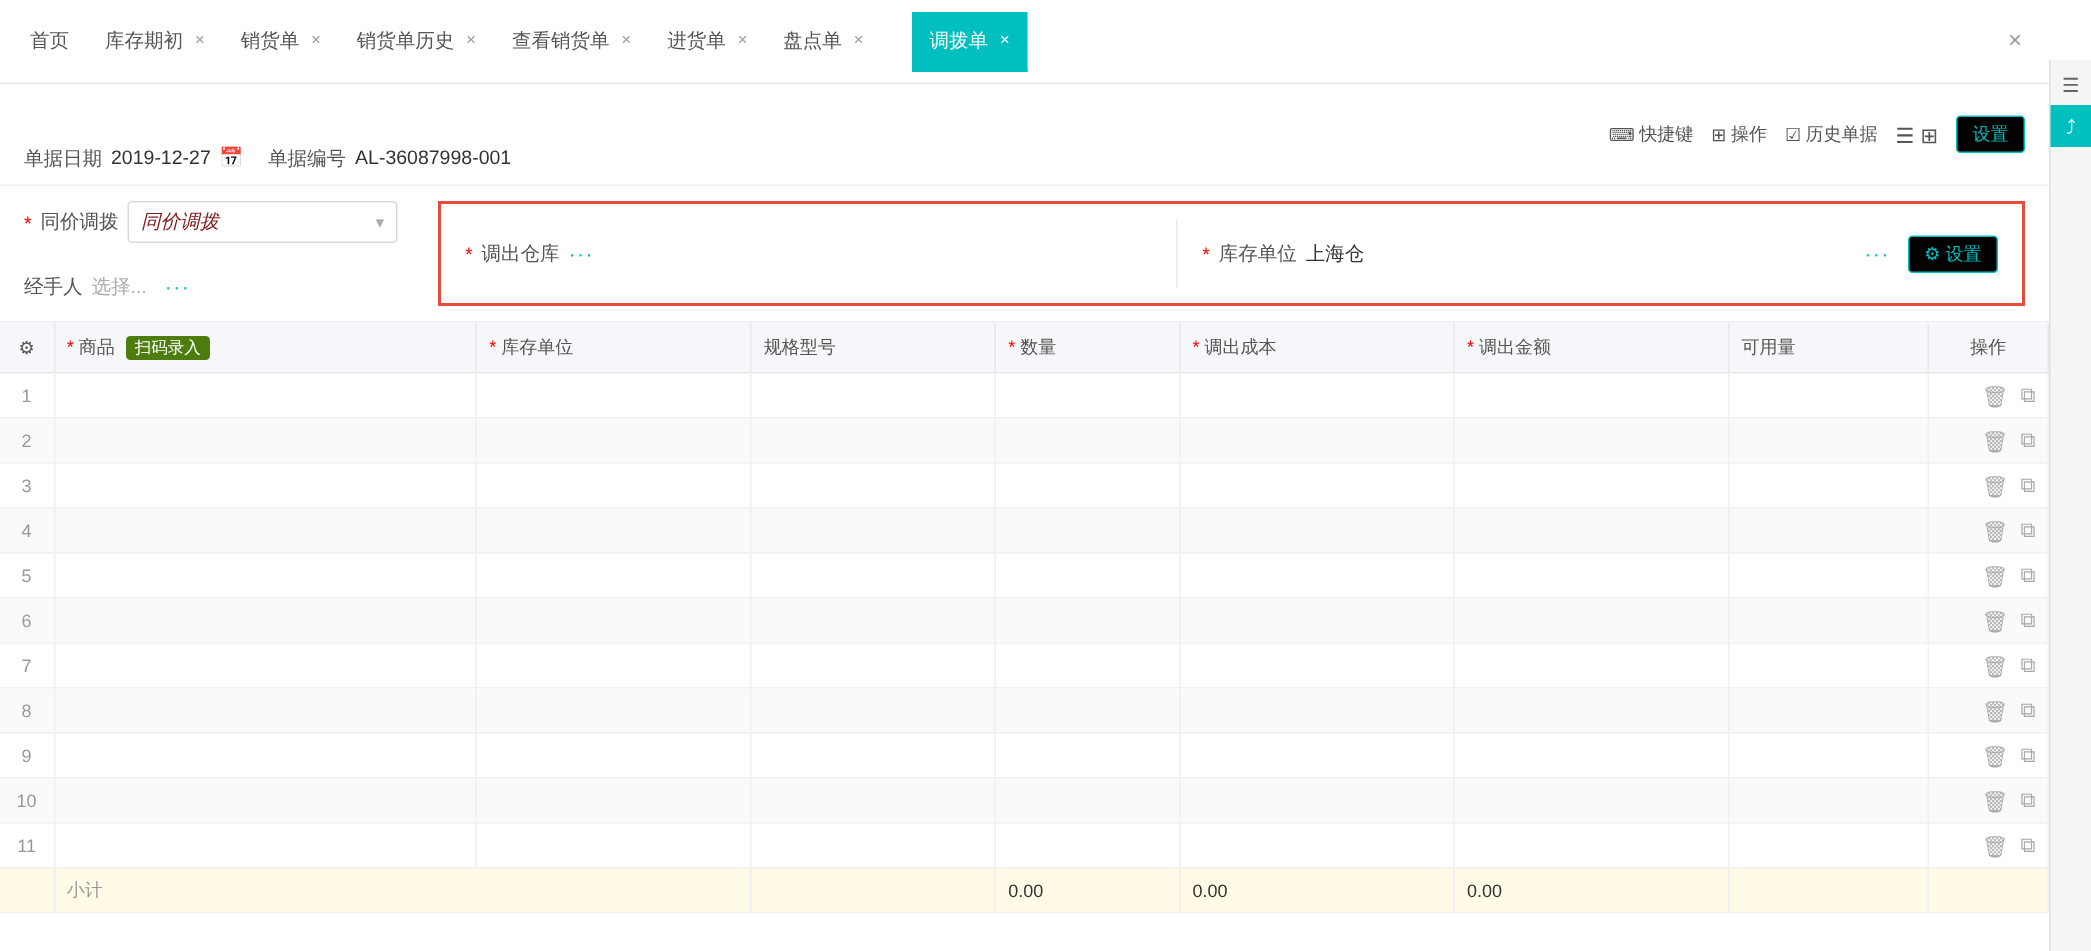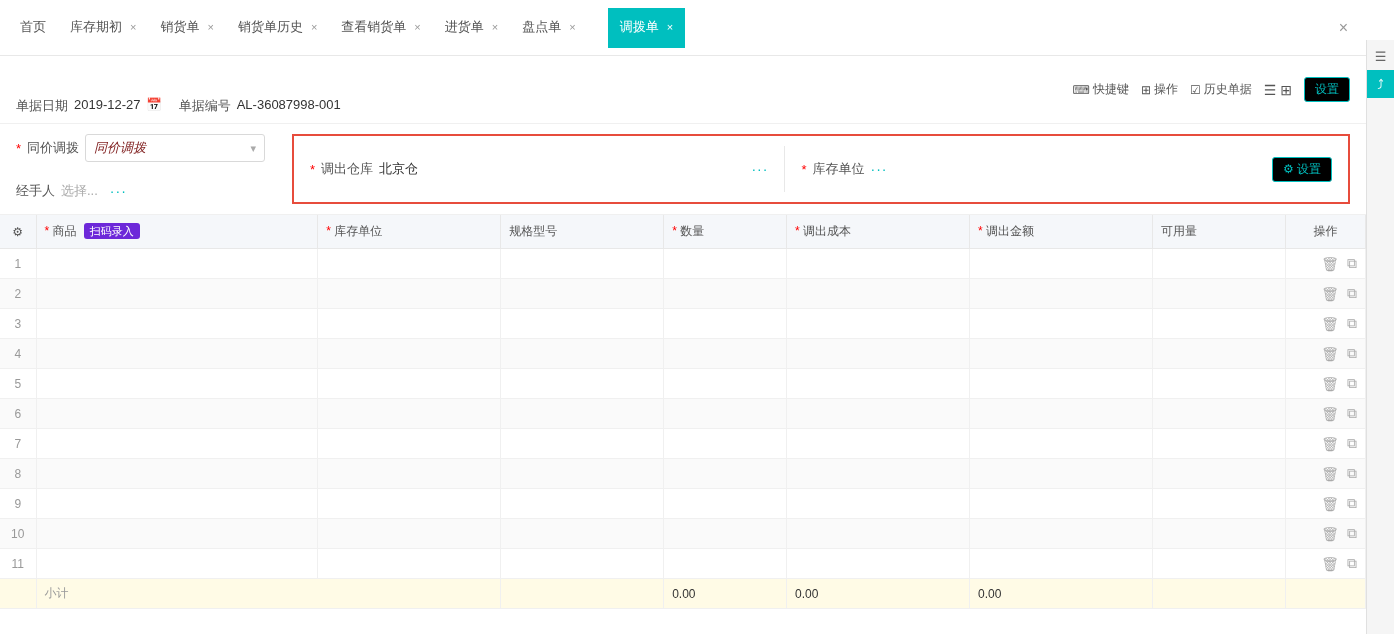--- a/index.html
+++ b/index.html
@@ -185,21 +185,21 @@
     thead th {
       padding: 8px 8px;
       text-align: left;
       color: #555;
       font-weight: normal;
       border-right: 1px solid #e8e8e8;
       white-space: nowrap;
     }
     thead th .req { color: red; }
     thead th .scan-btn {
-      background: #6d28d9;
+      background: #4d7c0f;
       color: #fff;
       border-radius: 3px;
       padding: 2px 6px;
       font-size: 11px;
       cursor: pointer;
       margin-left: 4px;
     }
     tbody tr {
       border-bottom: 1px solid #f0f0f0;
     }
@@ -346,27 +346,27 @@
             <span class="handler-select">选择...</span>
             <span class="handler-more more-icon">···</span>
           </div>
         </div>
       </div>
 
       <div class="warehouse-section">
         <div class="warehouse-group">
           <span class="required-star">*</span>
           <label>调出仓库</label>
-          <span class="warehouse-value">北京仓</span>
           <span class="more-icon">···</span>
         </div>
         <div style="width:1px; background:#e8e8e8; margin: 0 16px; align-self:stretch;"></div>
         <div class="warehouse-group">
           <span class="required-star">*</span>
           <label>库存单位</label>
+          <span class="warehouse-value">上海仓</span>
           <span class="more-icon">···</span>
         </div>
         <button class="settings-btn" style="margin-left:12px;">⚙ 设置</button>
       </div>
     </div>
   </div>
 
   <div class="table-wrapper">
     <table>
       <thead>

